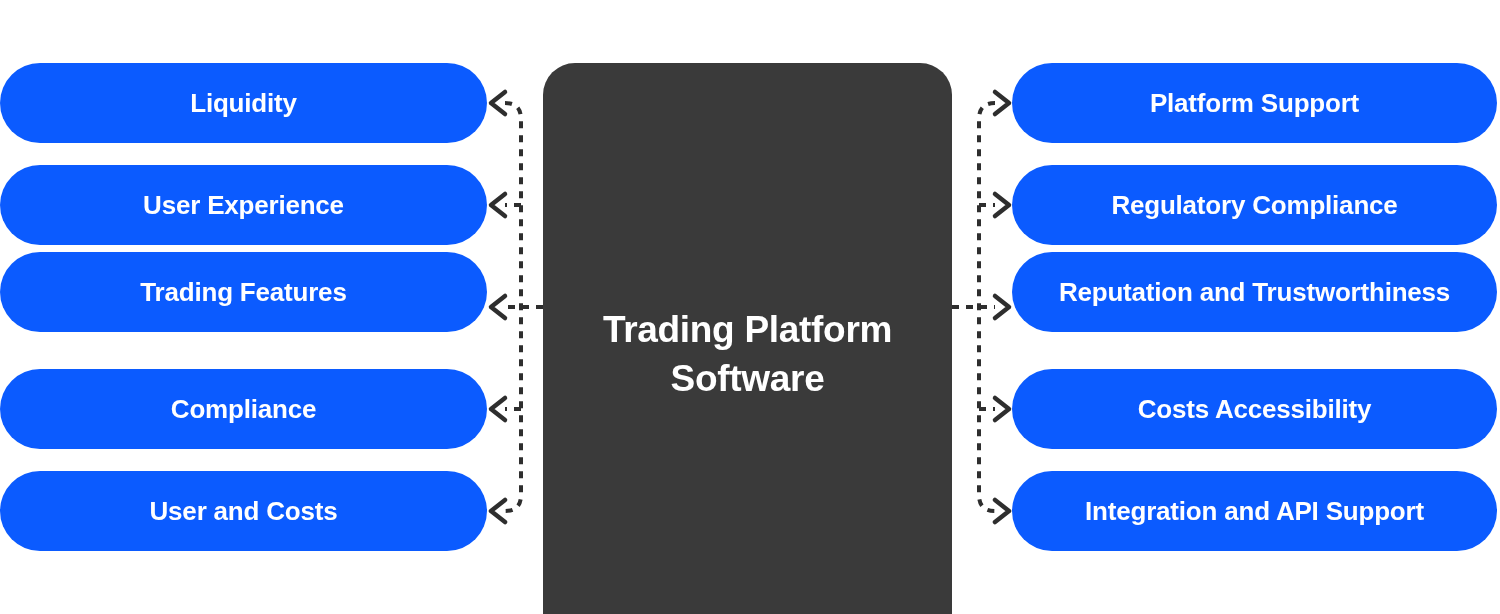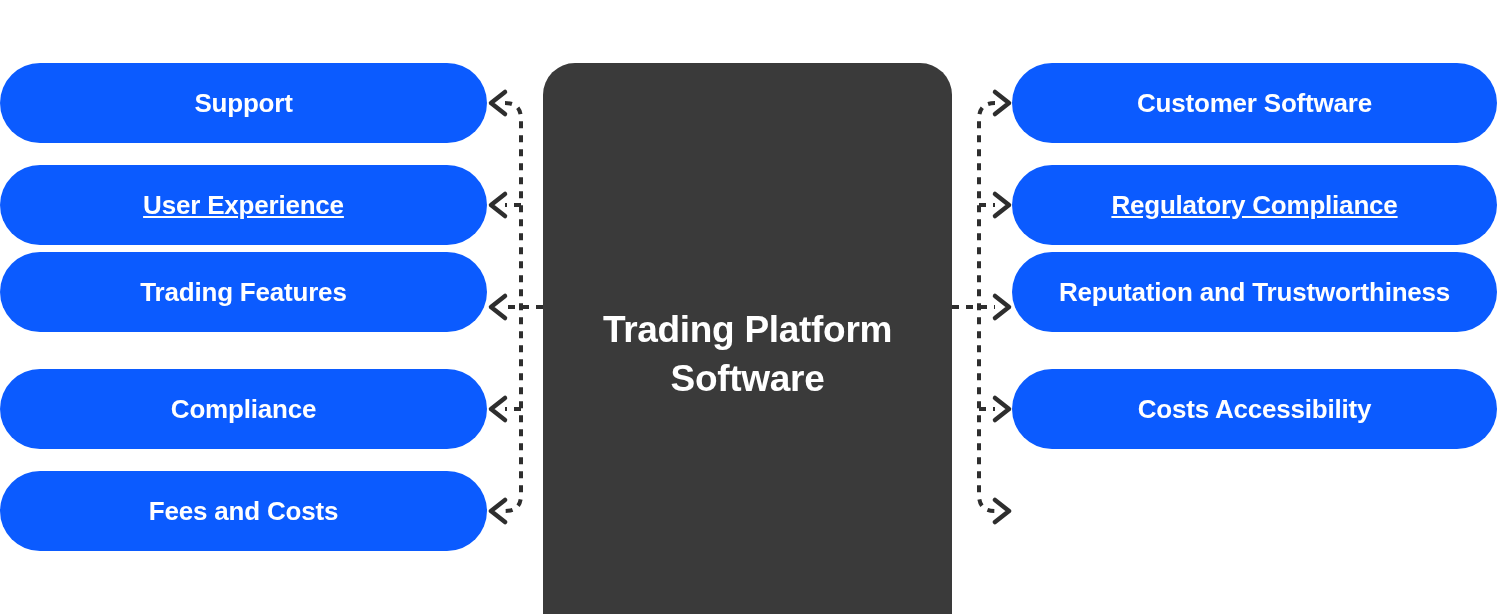--- a/index.html
+++ b/index.html
@@ -45,21 +45,21 @@
     align-items: center;
     justify-content: center;
     font-size: 26px;
     font-weight: 700;
     letter-spacing: -0.2px;
     white-space: nowrap;
   }
   .pill.left  { left: 0;      width: 487px; }
   .pill.right { left: 1012px; width: 485px; }
   .row1 { top: 63px; }
-  .row2 { top: 165px; text-decoration: underline; }
+  .row2 { top: 165px; }
   .row3 { top: 252px; }
   .row4 { top: 369px; }
   .row5 { top: 471px; }
   .center-node {
     position: absolute;
     left: 543px;
     top: 63px;
     width: 409px;
     height: 584px;
     border-radius: 32px;
@@ -103,28 +103,29 @@
       <path class="dashed" d="M952 307 H995"></path>
       <path class="dashed" d="M979 409 H995"></path>
       <path class="chevron" d="M995 92  L1009 103 L995 114"></path>
       <path class="chevron" d="M995 194 L1009 205 L995 216"></path>
       <path class="chevron" d="M995 296 L1009 307 L995 318"></path>
       <path class="chevron" d="M995 398 L1009 409 L995 420"></path>
       <path class="chevron" d="M995 500 L1009 511 L995 522"></path>
     </g>
   </svg>
 
-  <div class="pill left row1">Support</div>
+  <div class="pill left row1">Liquidity</div>
   <div class="pill left row2">User Experience</div>
   <div class="pill left row3">Trading Features</div>
   <div class="pill left row4">Compliance</div>
-  <div class="pill left row5">Fees and Costs</div>
+  <div class="pill left row5">User and Costs</div>
 
   <div class="center-node">
     <div class="center-title">Trading Platform Software</div>
   </div>
 
-  <div class="pill right row1">Customer Software</div>
+  <div class="pill right row1">Platform Support</div>
   <div class="pill right row3">Reputation and Trustworthiness</div>
   <div class="pill right row2">Regulatory Compliance</div>
   <div class="pill right row4">Costs Accessibility</div>
+  <div class="pill right row5">Integration and API Support</div>
 
 </div>
 
 </body></html>

